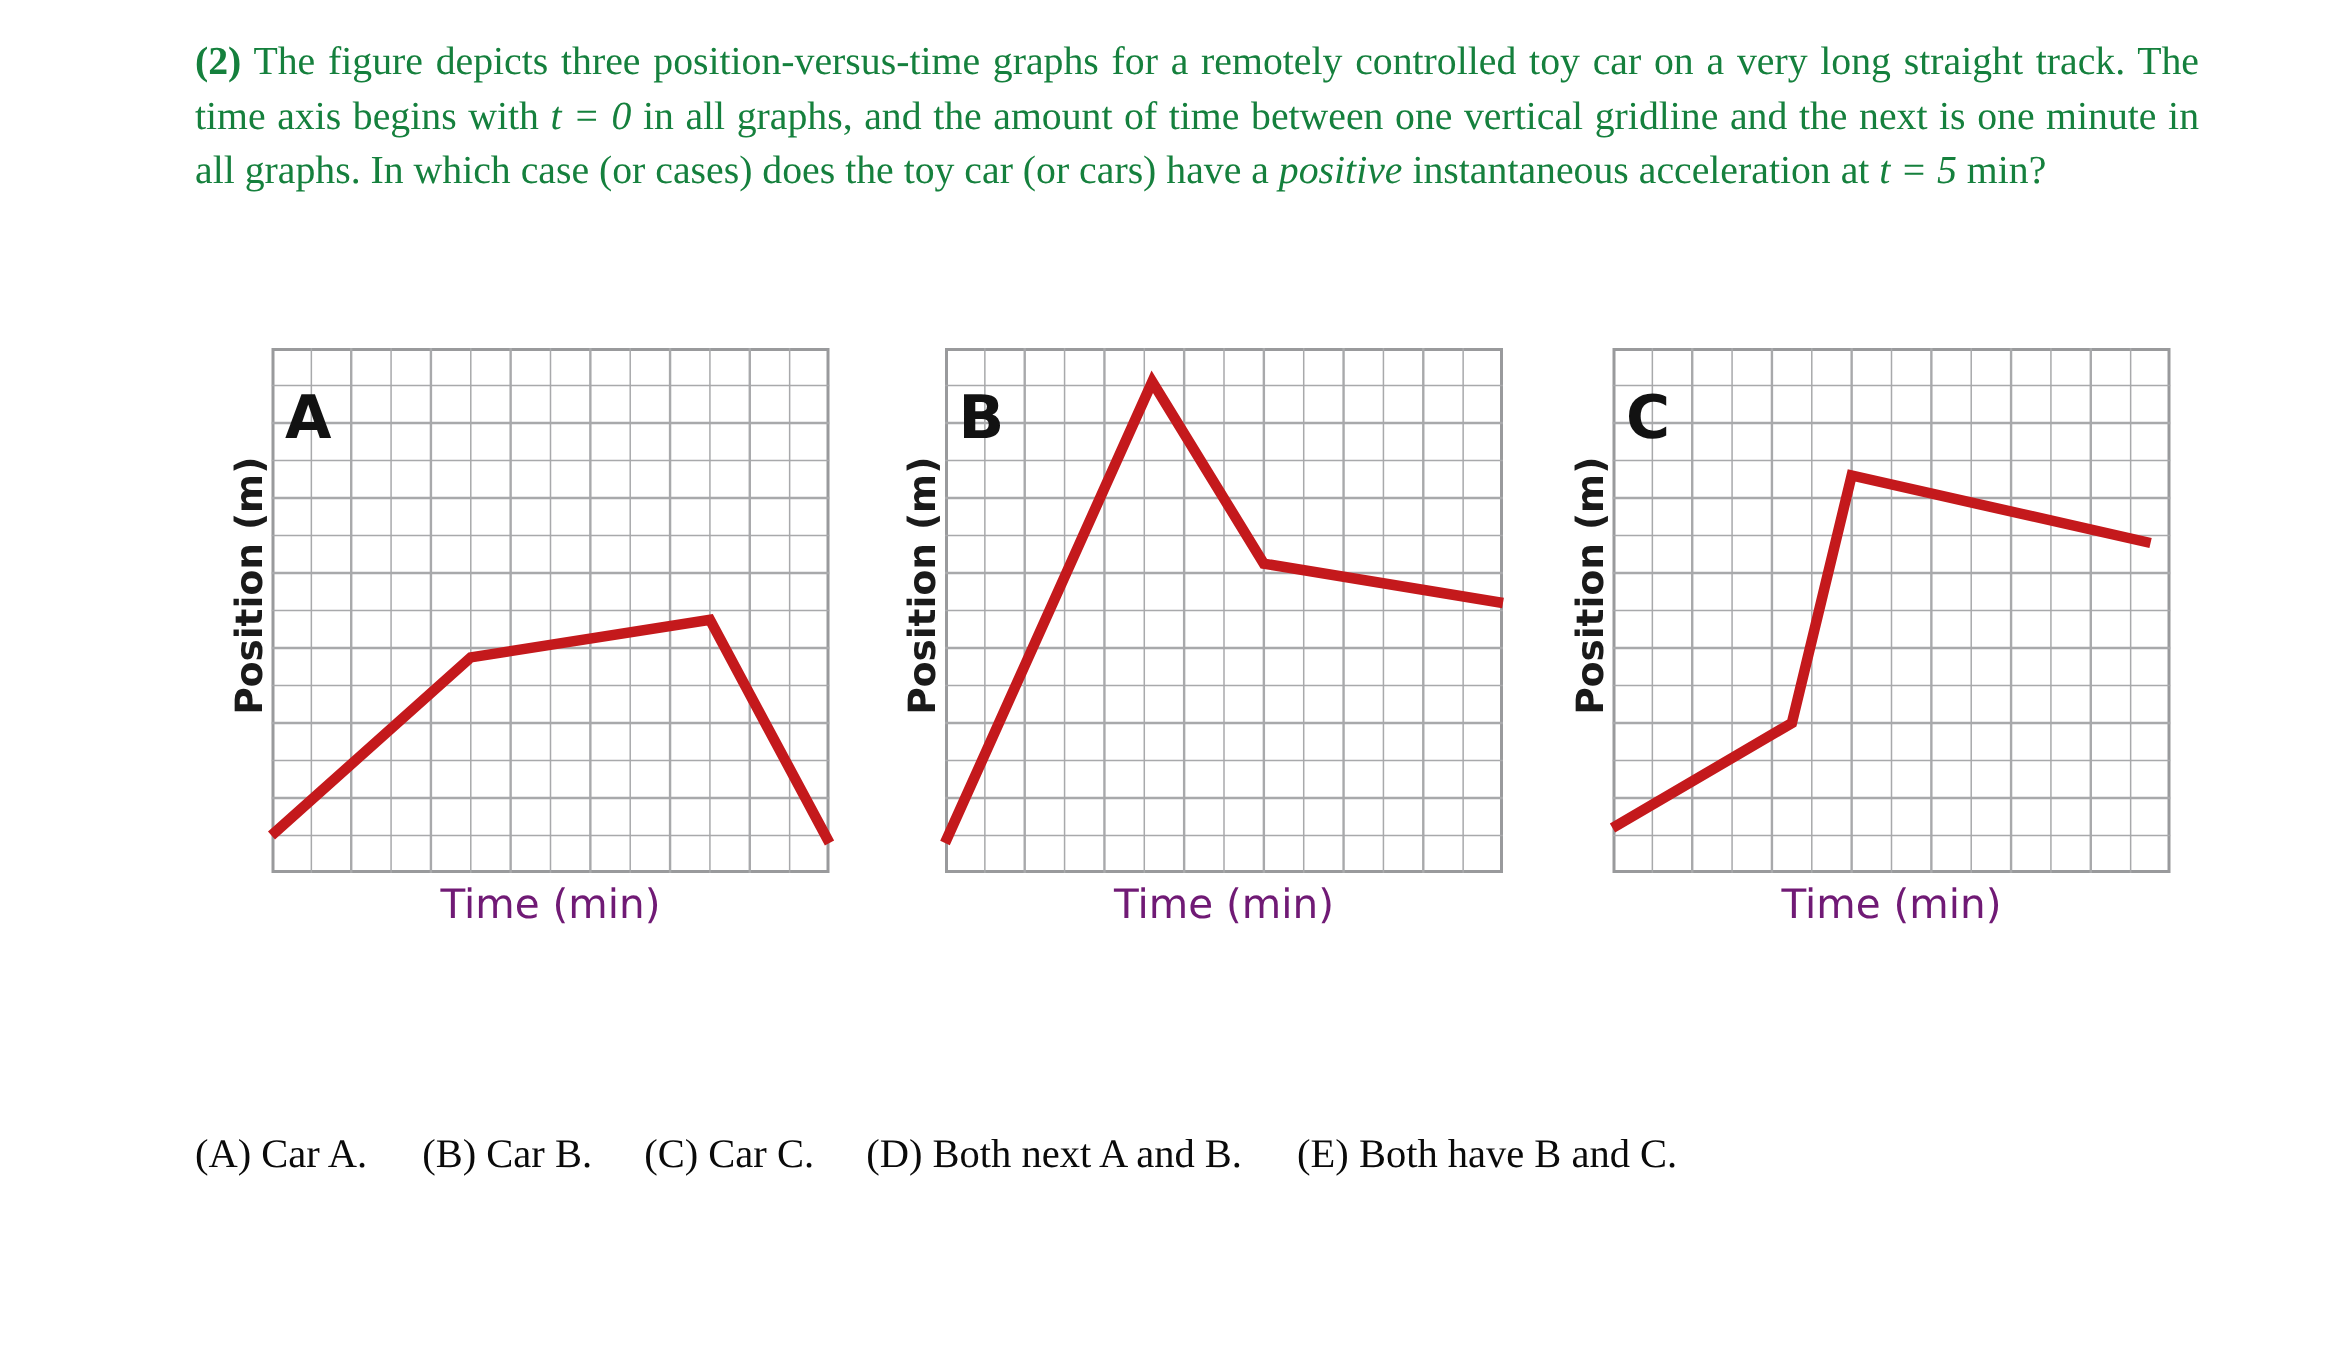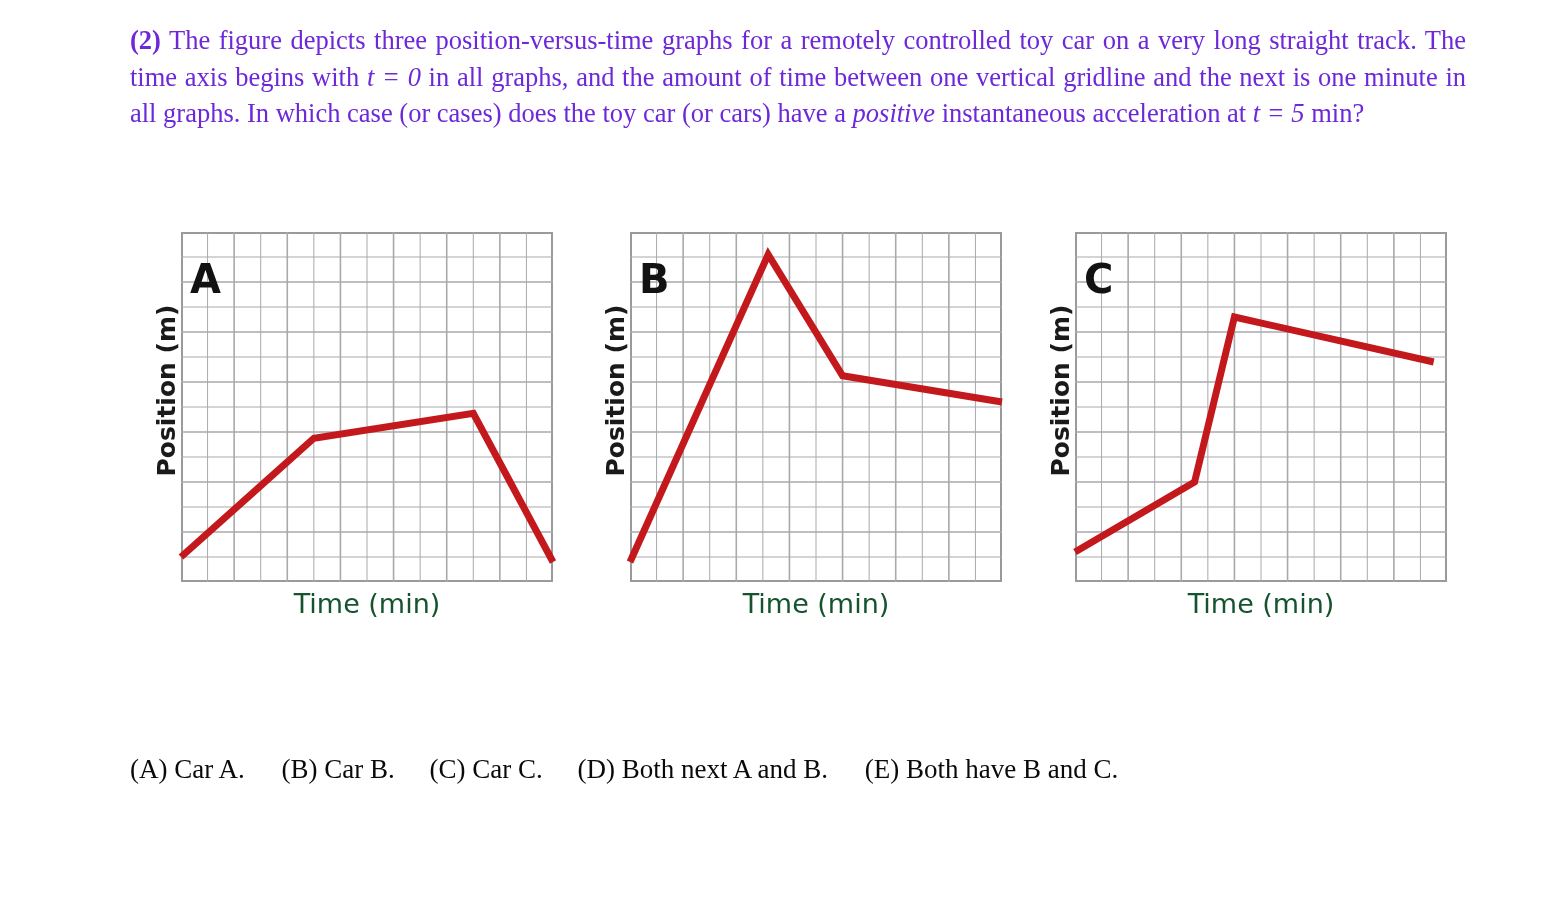--- a/index.html
+++ b/index.html
@@ -15,21 +15,21 @@
   #question-block{
     position:absolute;
     left:130px; top:22px; width:1336px;
   }
   .q-text{
     font-family:"Liberation Serif", serif;
     font-size:26.5px;
     line-height:36.5px;
     text-align:justify;
     text-justify:inter-word;
-    color:#6d28d9;
+    color:#15803d;
   }
   .q-num{font-weight:bold;}
   .mathvar{font-style:italic;font-family:"Liberation Serif", serif;}
   .emph{font-style:italic;}
 
   #figure-row{
     position:absolute;
     left:0px; top:226px; width:1554px; height:420px;
   }
   .panel{
@@ -88,21 +88,21 @@
     color:#1a1a1a;
     white-space:nowrap;
   }
   .xlabel{
     position:absolute;
     left:49px; top:362px;
     width:372px;
     text-align:center;
     font-family:"DejaVu Sans", sans-serif;
     font-size:27px;
-    color:#14532d;
+    color:#701a75;
     white-space:nowrap;
   }
 
   #answers{
     position:absolute;
     left:130px; top:718px; width:1340px;
     font-family:"Liberation Serif", serif;
     font-size:27px;
     color:#0a0a0a;
     white-space:nowrap;

